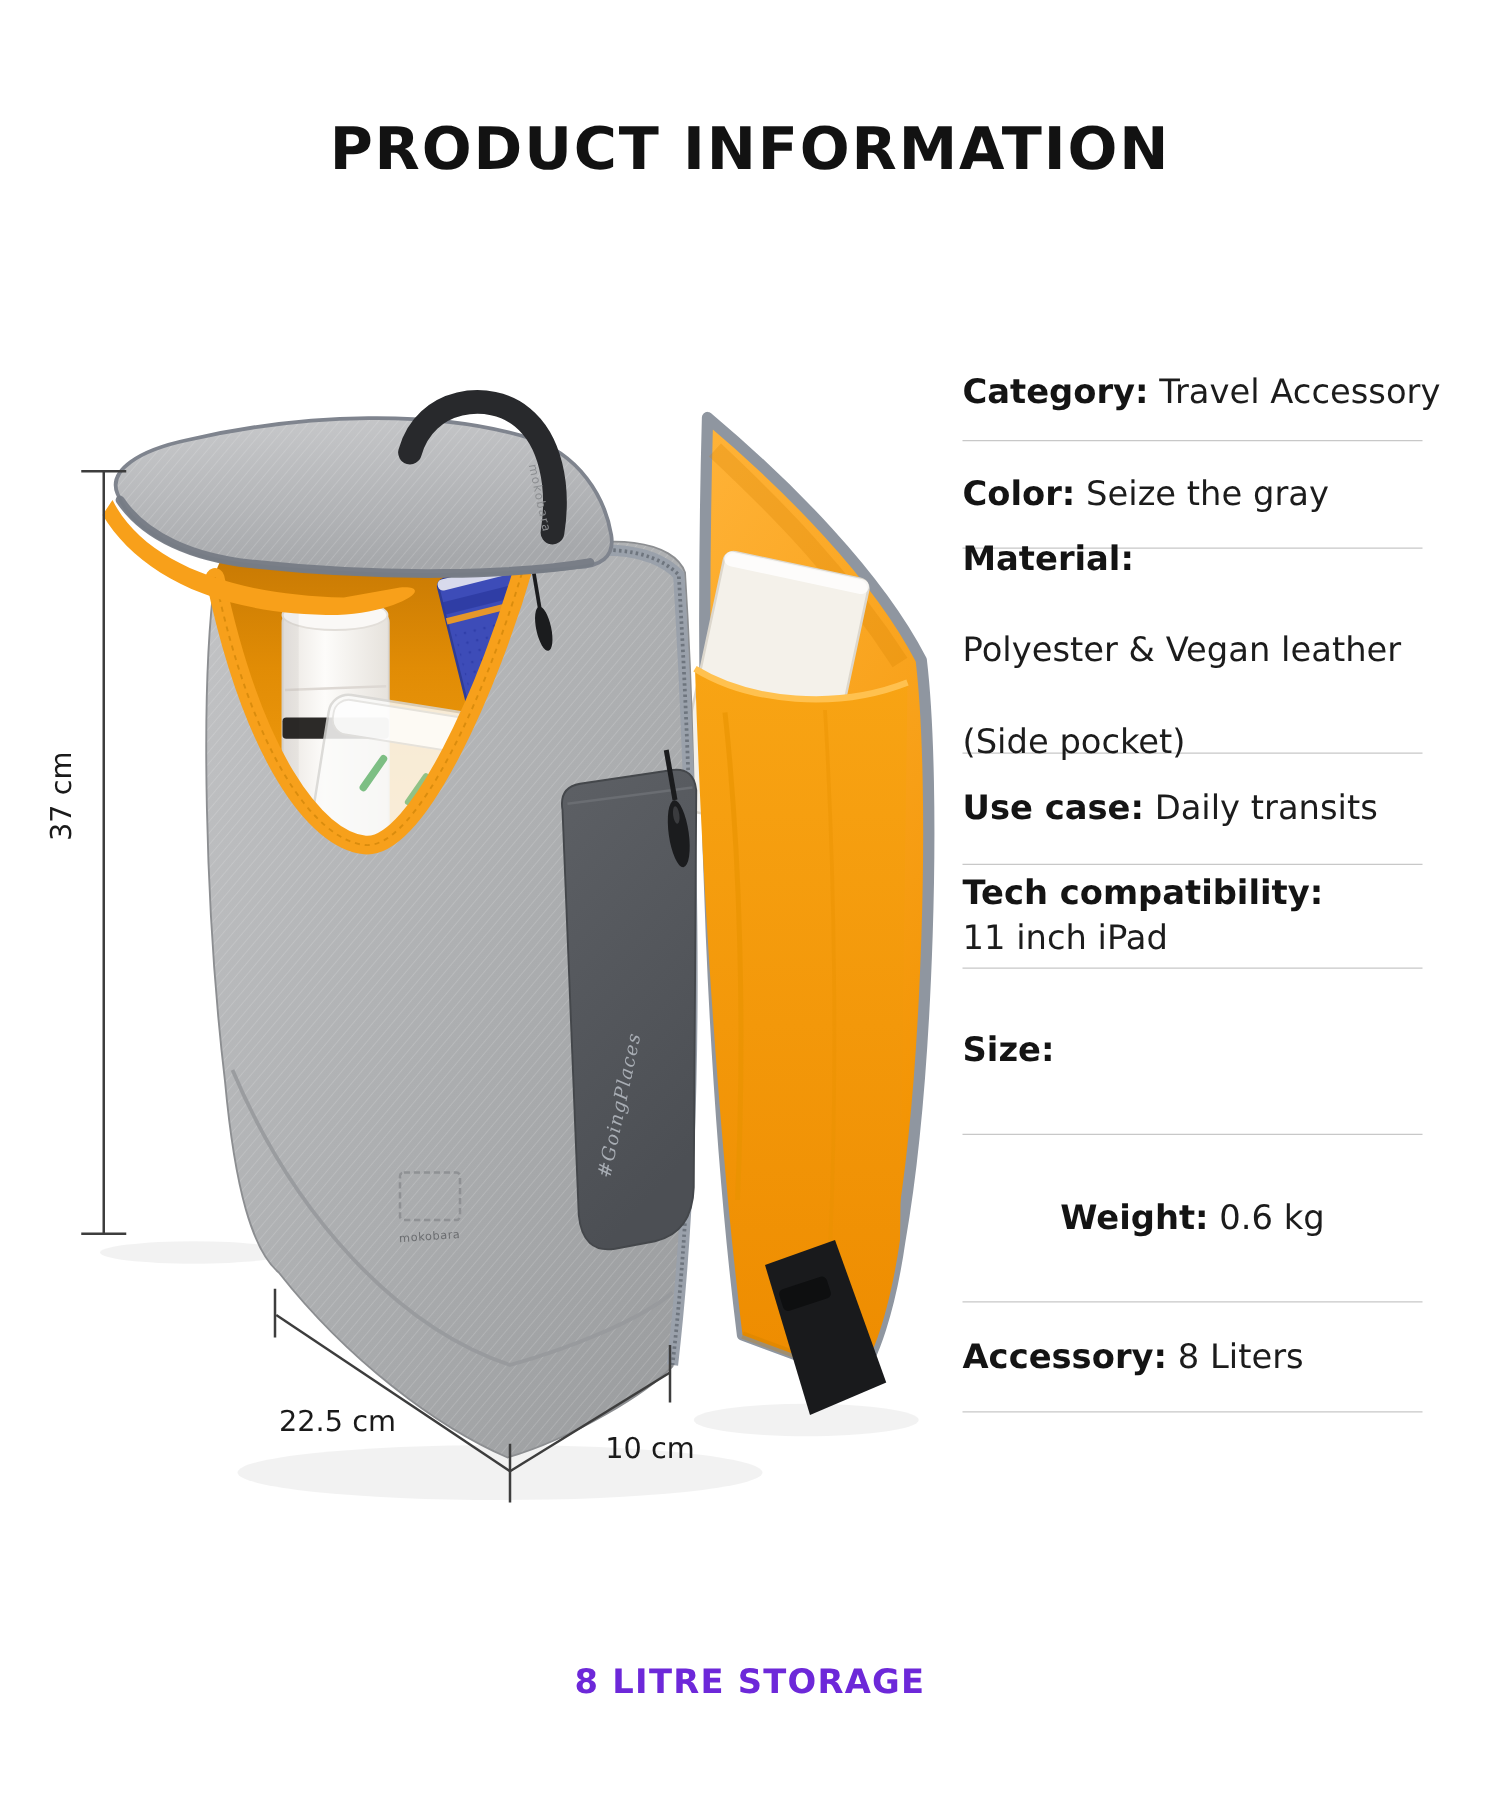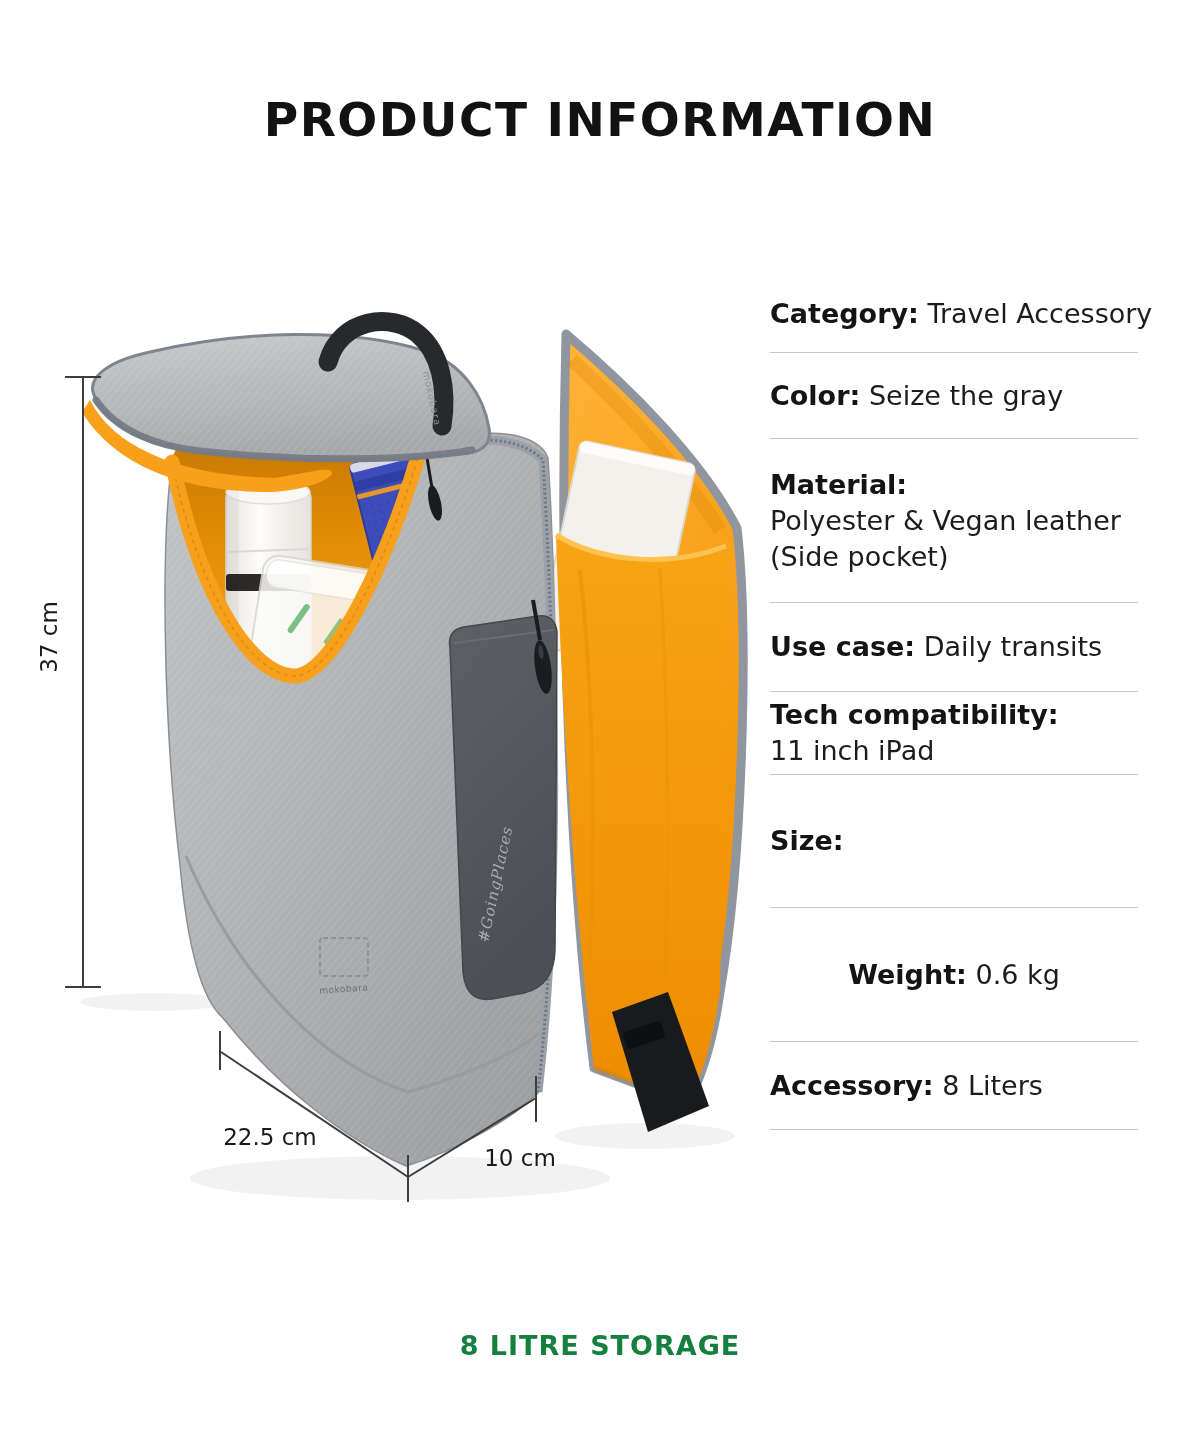--- a/index.html
+++ b/index.html
@@ -15,33 +15,33 @@
   .specs { position:absolute; left:770px; top:276px; width:368px; }
   .spec-row {
     display:flex; flex-direction:column; justify-content:center;
     border-bottom:1.5px solid #c8c8c8;
     font-size:27px; line-height:36px; color:#1c1c1c;
   }
   .spec-row b { font-weight:bold; color:#141414; }
   .spec-row .inline-line { white-space:nowrap; }
   .spec-row:nth-child(1){ height:76px; }
   .spec-row:nth-child(2){ height:85px; }
-  .spec-row:nth-child(3){ height:163px; }
+  .spec-row:nth-child(3){ height:163px;gap:37px; }
   .spec-row:nth-child(4){ height:88px; }
   .spec-row:nth-child(5){ height:82px; }
   .spec-row:nth-child(5) .spec-value{ margin-left:18px; }
   .spec-row:nth-child(6){ height:132px; }
   .spec-row:nth-child(7){ height:133px;text-align:center; }
   .spec-row:nth-child(8){ height:87px; }
   .spec-row:nth-child(9){ height:76px; border-bottom:none; }
 
   .footer {
     position:absolute; top:1330px; left:0; width:1200px;
     text-align:center; font-size:27px; font-weight:bold;
-    letter-spacing:1px; color:#15803d;
+    letter-spacing:1px; color:#6d28d9;
   }
 
   .bag-figure { position:absolute; left:20px; top:300px; width:740px; height:910px; }
 </style>
 </head>
 <body>
 
 <div class="page">
 
   <div class="title">PRODUCT INFORMATION</div>

